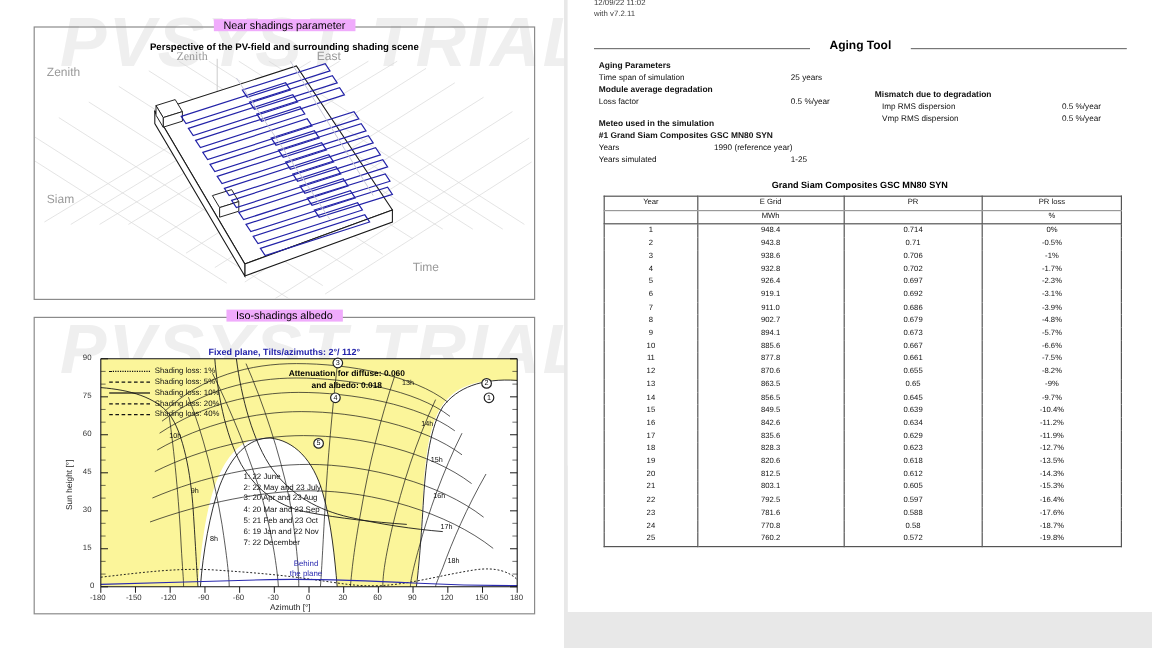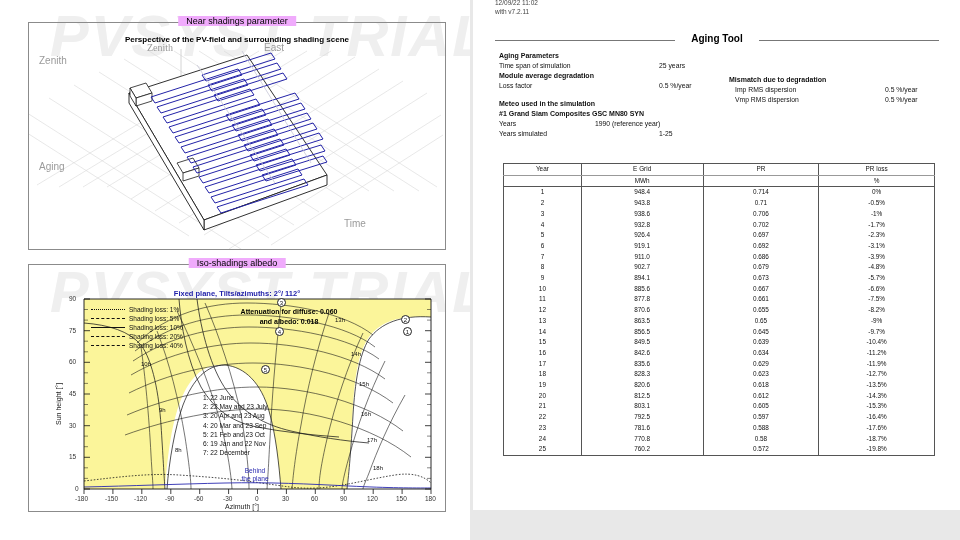--- a/index.html
+++ b/index.html
@@ -235,21 +235,21 @@
 
           <g stroke="#c8c8d8" stroke-width="0.8" fill="none">
             <path d="M168,42 L246,160"></path>
             <path d="M213,28 L282,140"></path>
           </g>
         </svg>
 
         <div class="compass-label" style="left:118px; top:19px;font-family:Liberation Serif, serif;">Zenith</div>
         <div class="compass-label" style="left:10px; top:32px;">Zenith</div>
         <div class="compass-label" style="left:235px; top:19px;">East</div>
-        <div class="compass-label" style="left:10px; top:138px;">Aging</div>
+        <div class="compass-label" style="left:10px; top:138px;">Siam</div>
         <div class="compass-label" style="left:315px; top:195px;">Time</div>
       </div>
     </div>
 
     <div class="framebox" style="left:28px; top:264px; width:418px; height:248px;">
       <div class="frame-title">Iso-shadings albedo</div>
       <div class="subtitle-blue" style="top:24px;">Fixed plane, Tilts/azimuths: 2°/ 112°</div>
 
       <div class="isochart" style="left:0; top:0; width:418px; height:248px;">
         <svg width="418" height="248" viewBox="0 0 418 248">
@@ -510,20 +510,21 @@
         <div class="p-row">
           <span class="p-lbl" style="left:6px;">Imp RMS dispersion</span>
           <span class="p-val" style="left:156px;">0.5  %/year</span>
         </div>
         <div class="p-row">
           <span class="p-lbl" style="left:6px;">Vmp RMS dispersion</span>
           <span class="p-val" style="left:156px;">0.5  %/year</span>
         </div>
       </div>
 
+      <div class="tbl-title">Grand Siam Composites  GSC  MN80 SYN</div>
 
       <table class="tbl">
         <thead>
           <tr>
             <th class="c-year">Year</th>
             <th class="c-eg">E Grid</th>
             <th class="c-pr">PR</th>
             <th class="c-prl">PR loss</th>
           </tr>
           <tr class="units">

